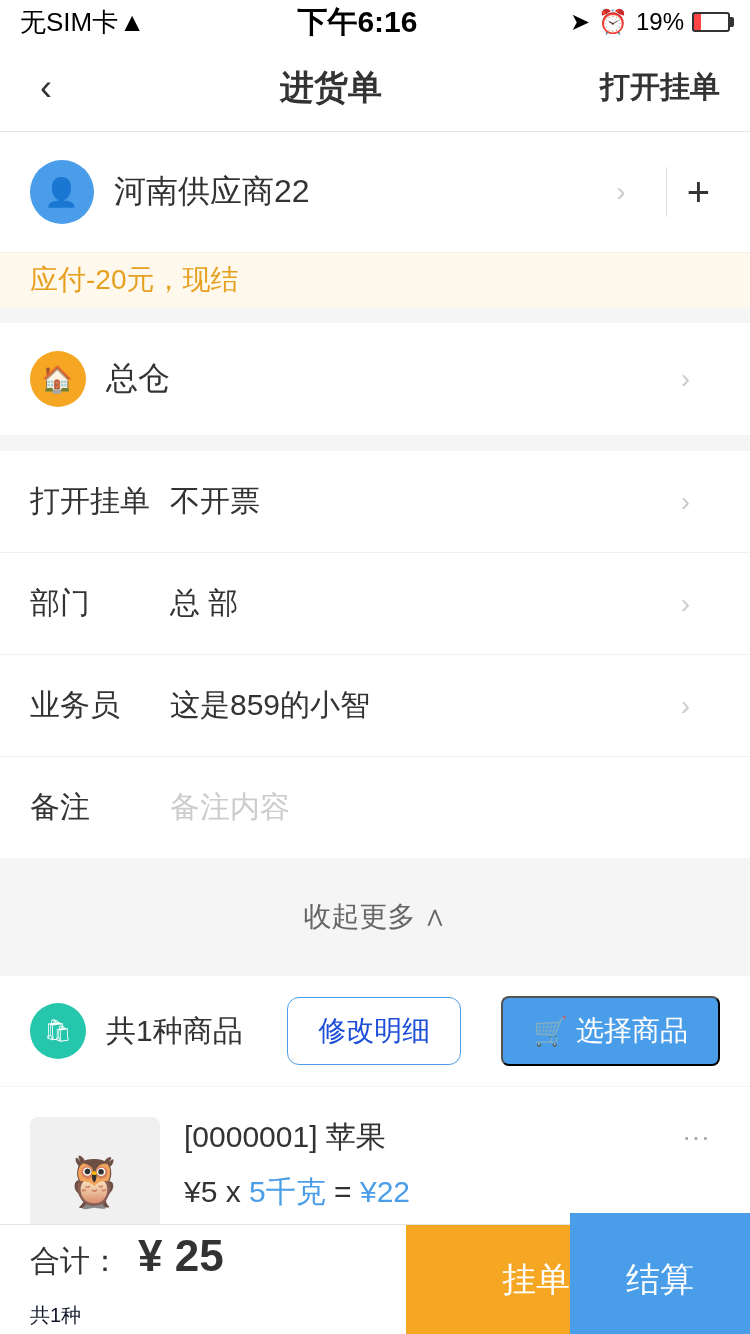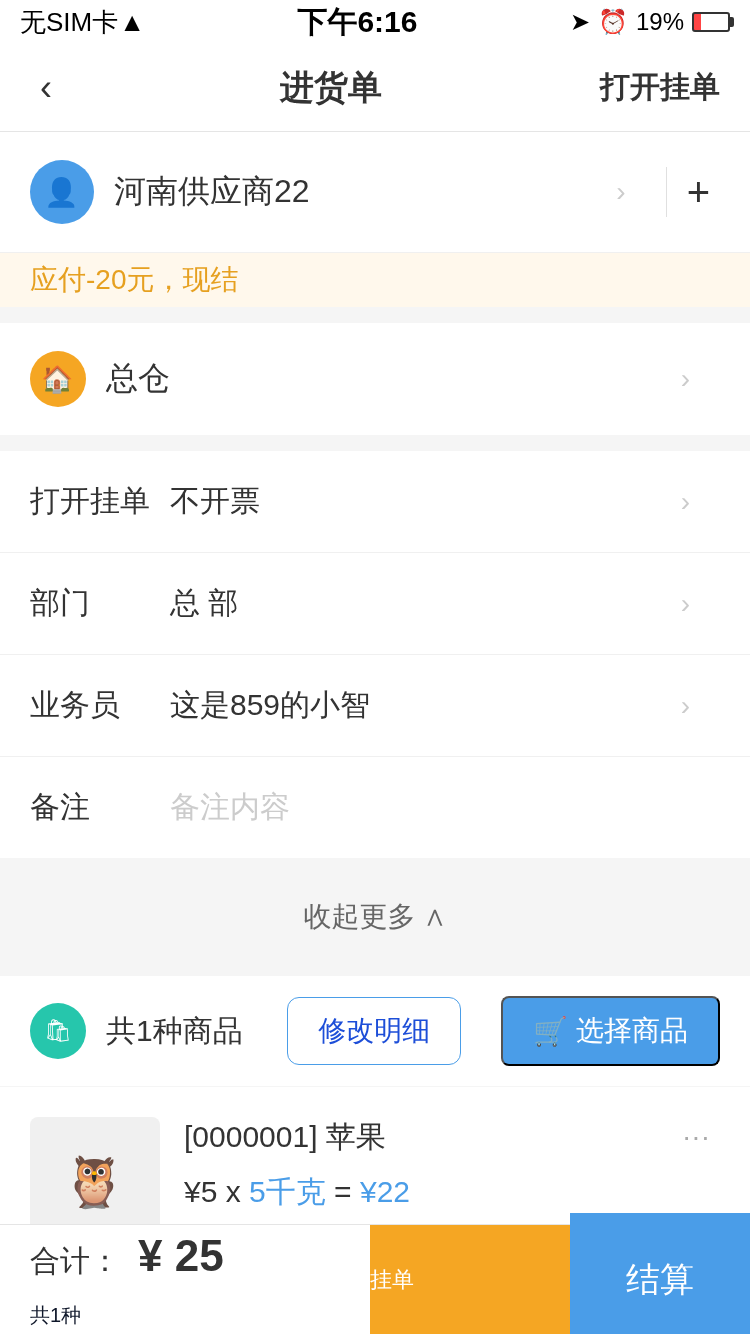--- a/index.html
+++ b/index.html
@@ -329,26 +329,26 @@
       color: #333;
     }
     .footer-total-sub {
       font-size: 20px;
       color: #0f172a;
       margin-top: 20px;
     }
     .footer-btn-pending {
       background: #f5a623;
       color: #fff;
-      width: 200px;
+      width: 164px;
       height: 110px;
       display: flex;
       align-items: center;
-      justify-content: flex-start;
-      font-size: 22px;
+      justify-content: flex-end;
+      font-size: 34px;
       cursor: pointer;
     }
     .footer-btn-checkout {
       background: #4a9de8;
       color: #fff;
       width: 180px;
       height: 134px;
       display: flex;
       align-items: center;
       justify-content: center;

